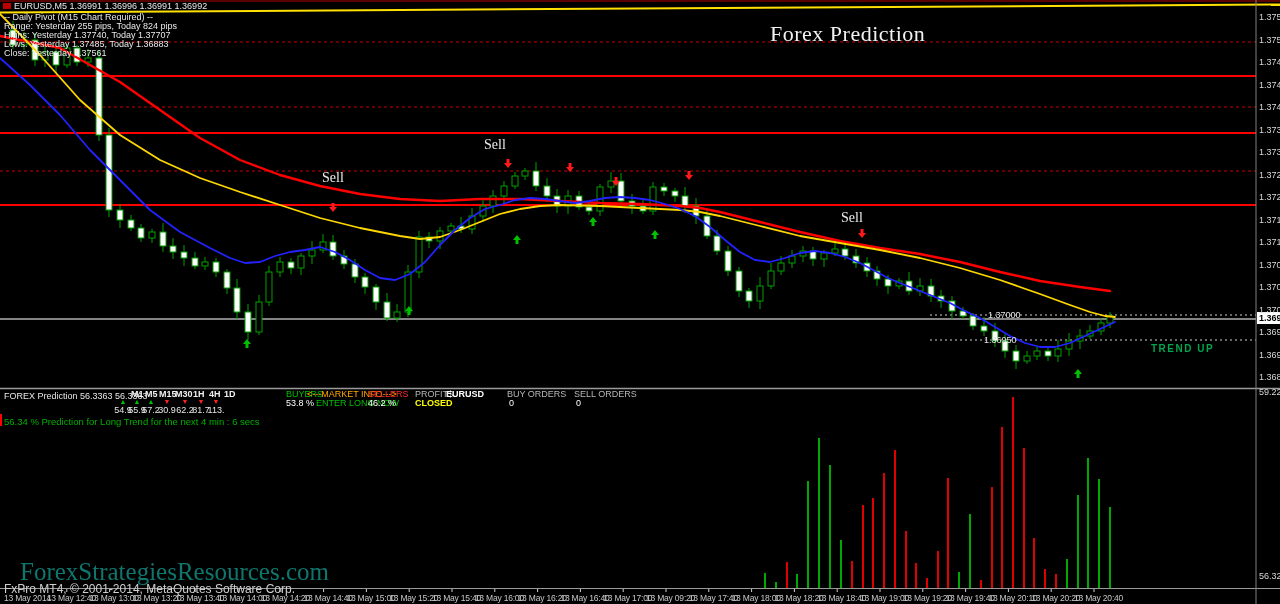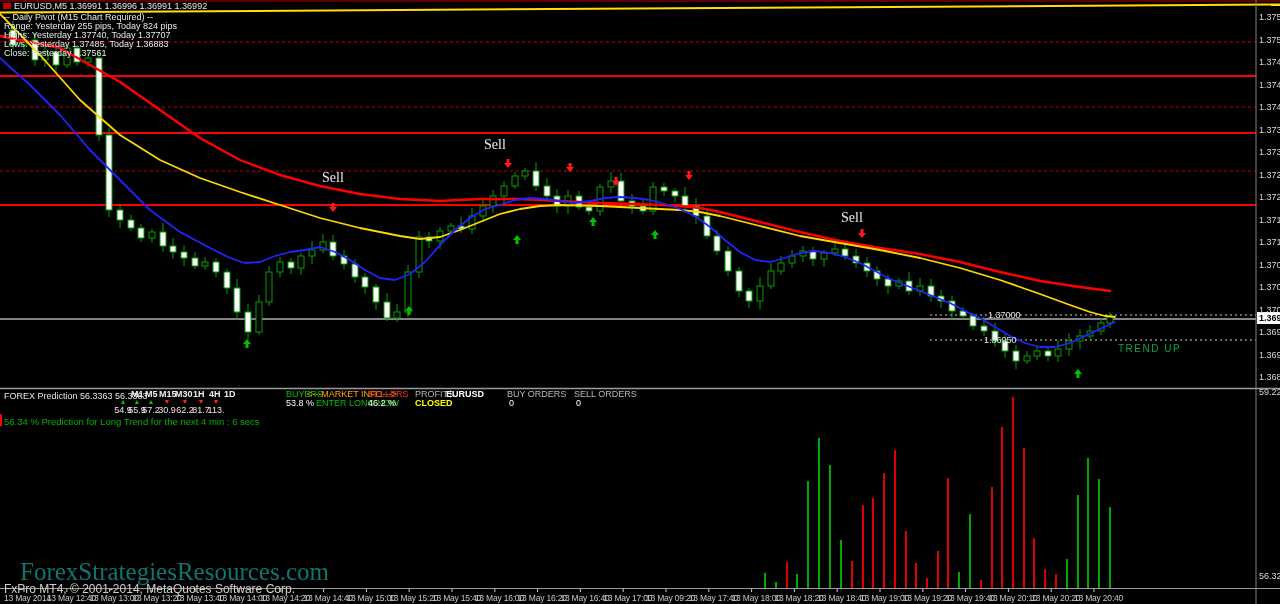--- a/index.html
+++ b/index.html
@@ -3,21 +3,21 @@
 <meta charset="utf-8">
 <style>
   html,body{margin:0;padding:0;background:#000;}
   #root{position:relative;width:1280px;height:604px;background:#000;overflow:hidden;
         font-family:"Liberation Sans",sans-serif;}
   .abs{position:absolute;white-space:nowrap;}
   .ovl{color:#e8e8e8;font-size:9px;line-height:9px;}
   .serif{font-family:"Liberation Serif","DejaVu Serif",serif;}
   #title-overlay{font-size:22px;color:#f2f2f2;letter-spacing:.5px;}
   .sell-label{font-size:14px;color:#ececec;}
-  #trend-label{font-size:10px;font-weight:normal;color:#00a550;letter-spacing:1.5px;}
+  #trend-label{font-size:10px;font-weight:bold;color:#00a550;letter-spacing:1.5px;margin-left:33px;}
   .axis-label{font-size:9px;color:#d8d8d8;line-height:9px;}
   .lvl-label{font-size:9px;color:#e0e0e0;line-height:9px;}
   #price-box{background:#fff;color:#000;font-size:9px;line-height:12px;padding:0 2px;font-weight:bold;}
   .time-label{font-size:8.5px;color:#c8c8c8;letter-spacing:-0.2px;}
   #watermark{font-size:25px;color:#0f766e;}
   #copyright{font-size:12px;color:#cfcfcf;}
   
   .ph{font-size:9px;line-height:9px;color:#e6e6e6;}
   .tf-col{position:absolute;text-align:center;width:22px;}
   .tf-name{font-size:9px;color:#f0f0f0;font-weight:bold;margin-left:19px;}
@@ -334,20 +334,21 @@
     </svg>
 
   <div class="abs ovl" style="left:14px;top:2px">EURUSD,M5  1.36991 1.36996 1.36991 1.36992</div>
   <div class="abs" style="left:3px;top:3px;width:8px;height:6px;background:#c00000"></div>
   <div class="abs ovl" style="left:4px;top:13px">-- Daily Pivot (M15 Chart Required) --</div>
   <div class="abs ovl" style="left:4px;top:22px">Range: Yesterday 255 pips, Today 824 pips</div>
   <div class="abs ovl" style="left:4px;top:31px">Highs: Yesterday 1.37740, Today 1.37707</div>
   <div class="abs ovl" style="left:4px;top:40px">Lows: Yesterday 1.37485, Today 1.36883</div>
   <div class="abs ovl" style="left:4px;top:49px">Close: Yesterday 1.37561</div>
 
+  <div id="title-overlay" class="abs serif" style="left:770px;top:21px">Forex Prediction</div>
   <div id="trend-label" class="abs" style="left:1118px;top:343px">TREND UP</div>
   <div id="sell-labels" class="abs" style="left:0;top:0">
       <div class="abs sell-label serif" style="left:322px;top:170px">Sell</div>
       <div class="abs sell-label serif" style="left:484px;top:137px">Sell</div>
       <div class="abs sell-label serif" style="left:841px;top:210px">Sell</div>
     </div>
   <div id="level-labels" class="abs" style="left:0;top:0">
       <div class="abs lvl-label" style="left:988px;top:311px">1.37000</div>
       <div class="abs lvl-label" style="left:984px;top:336px">1.36950</div>
     </div>

